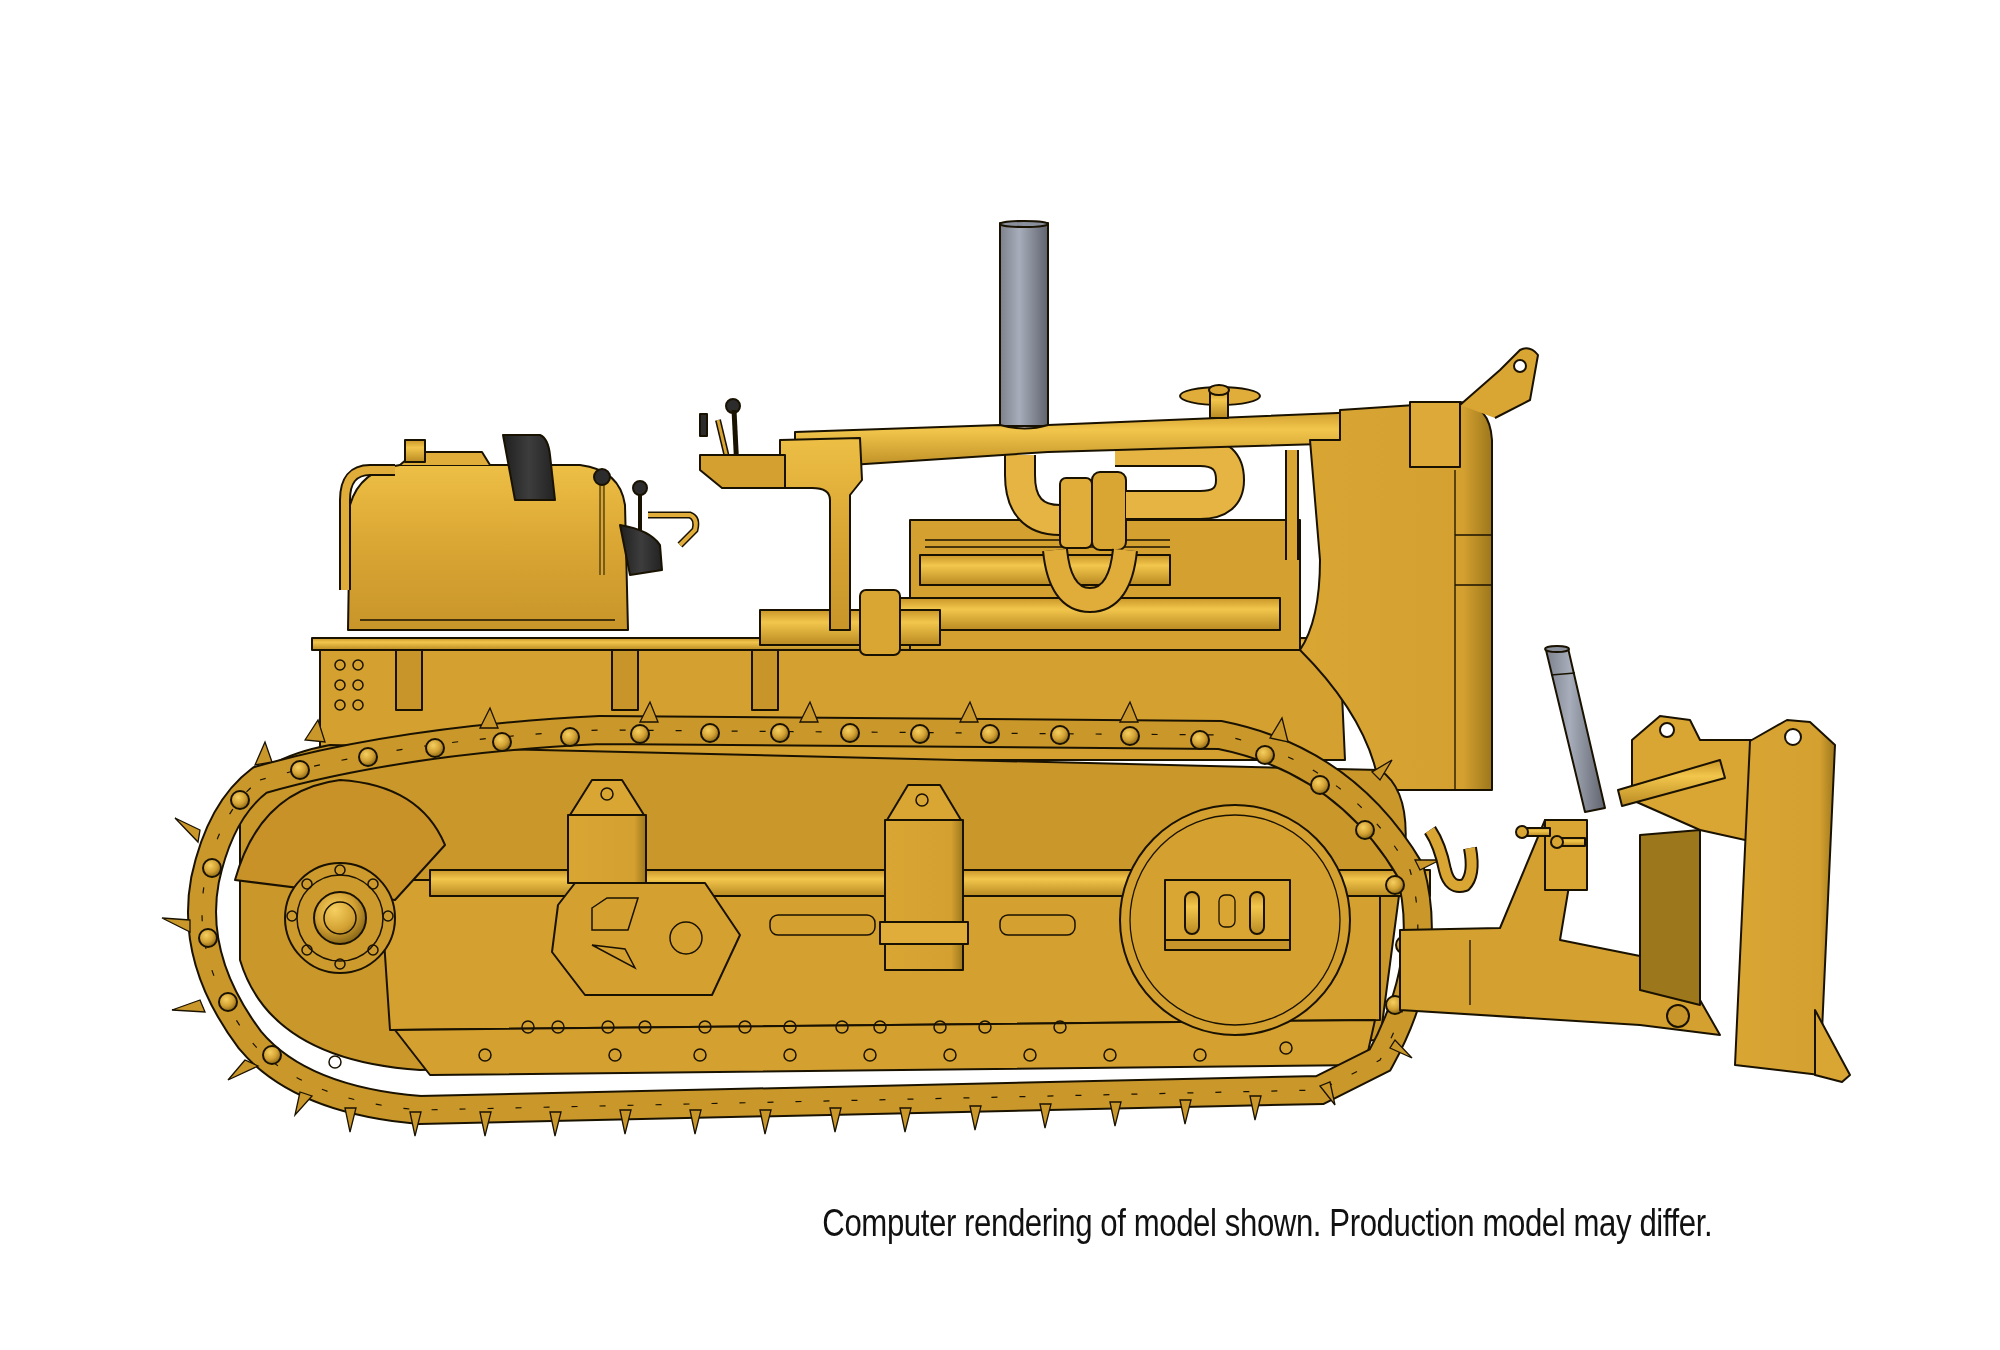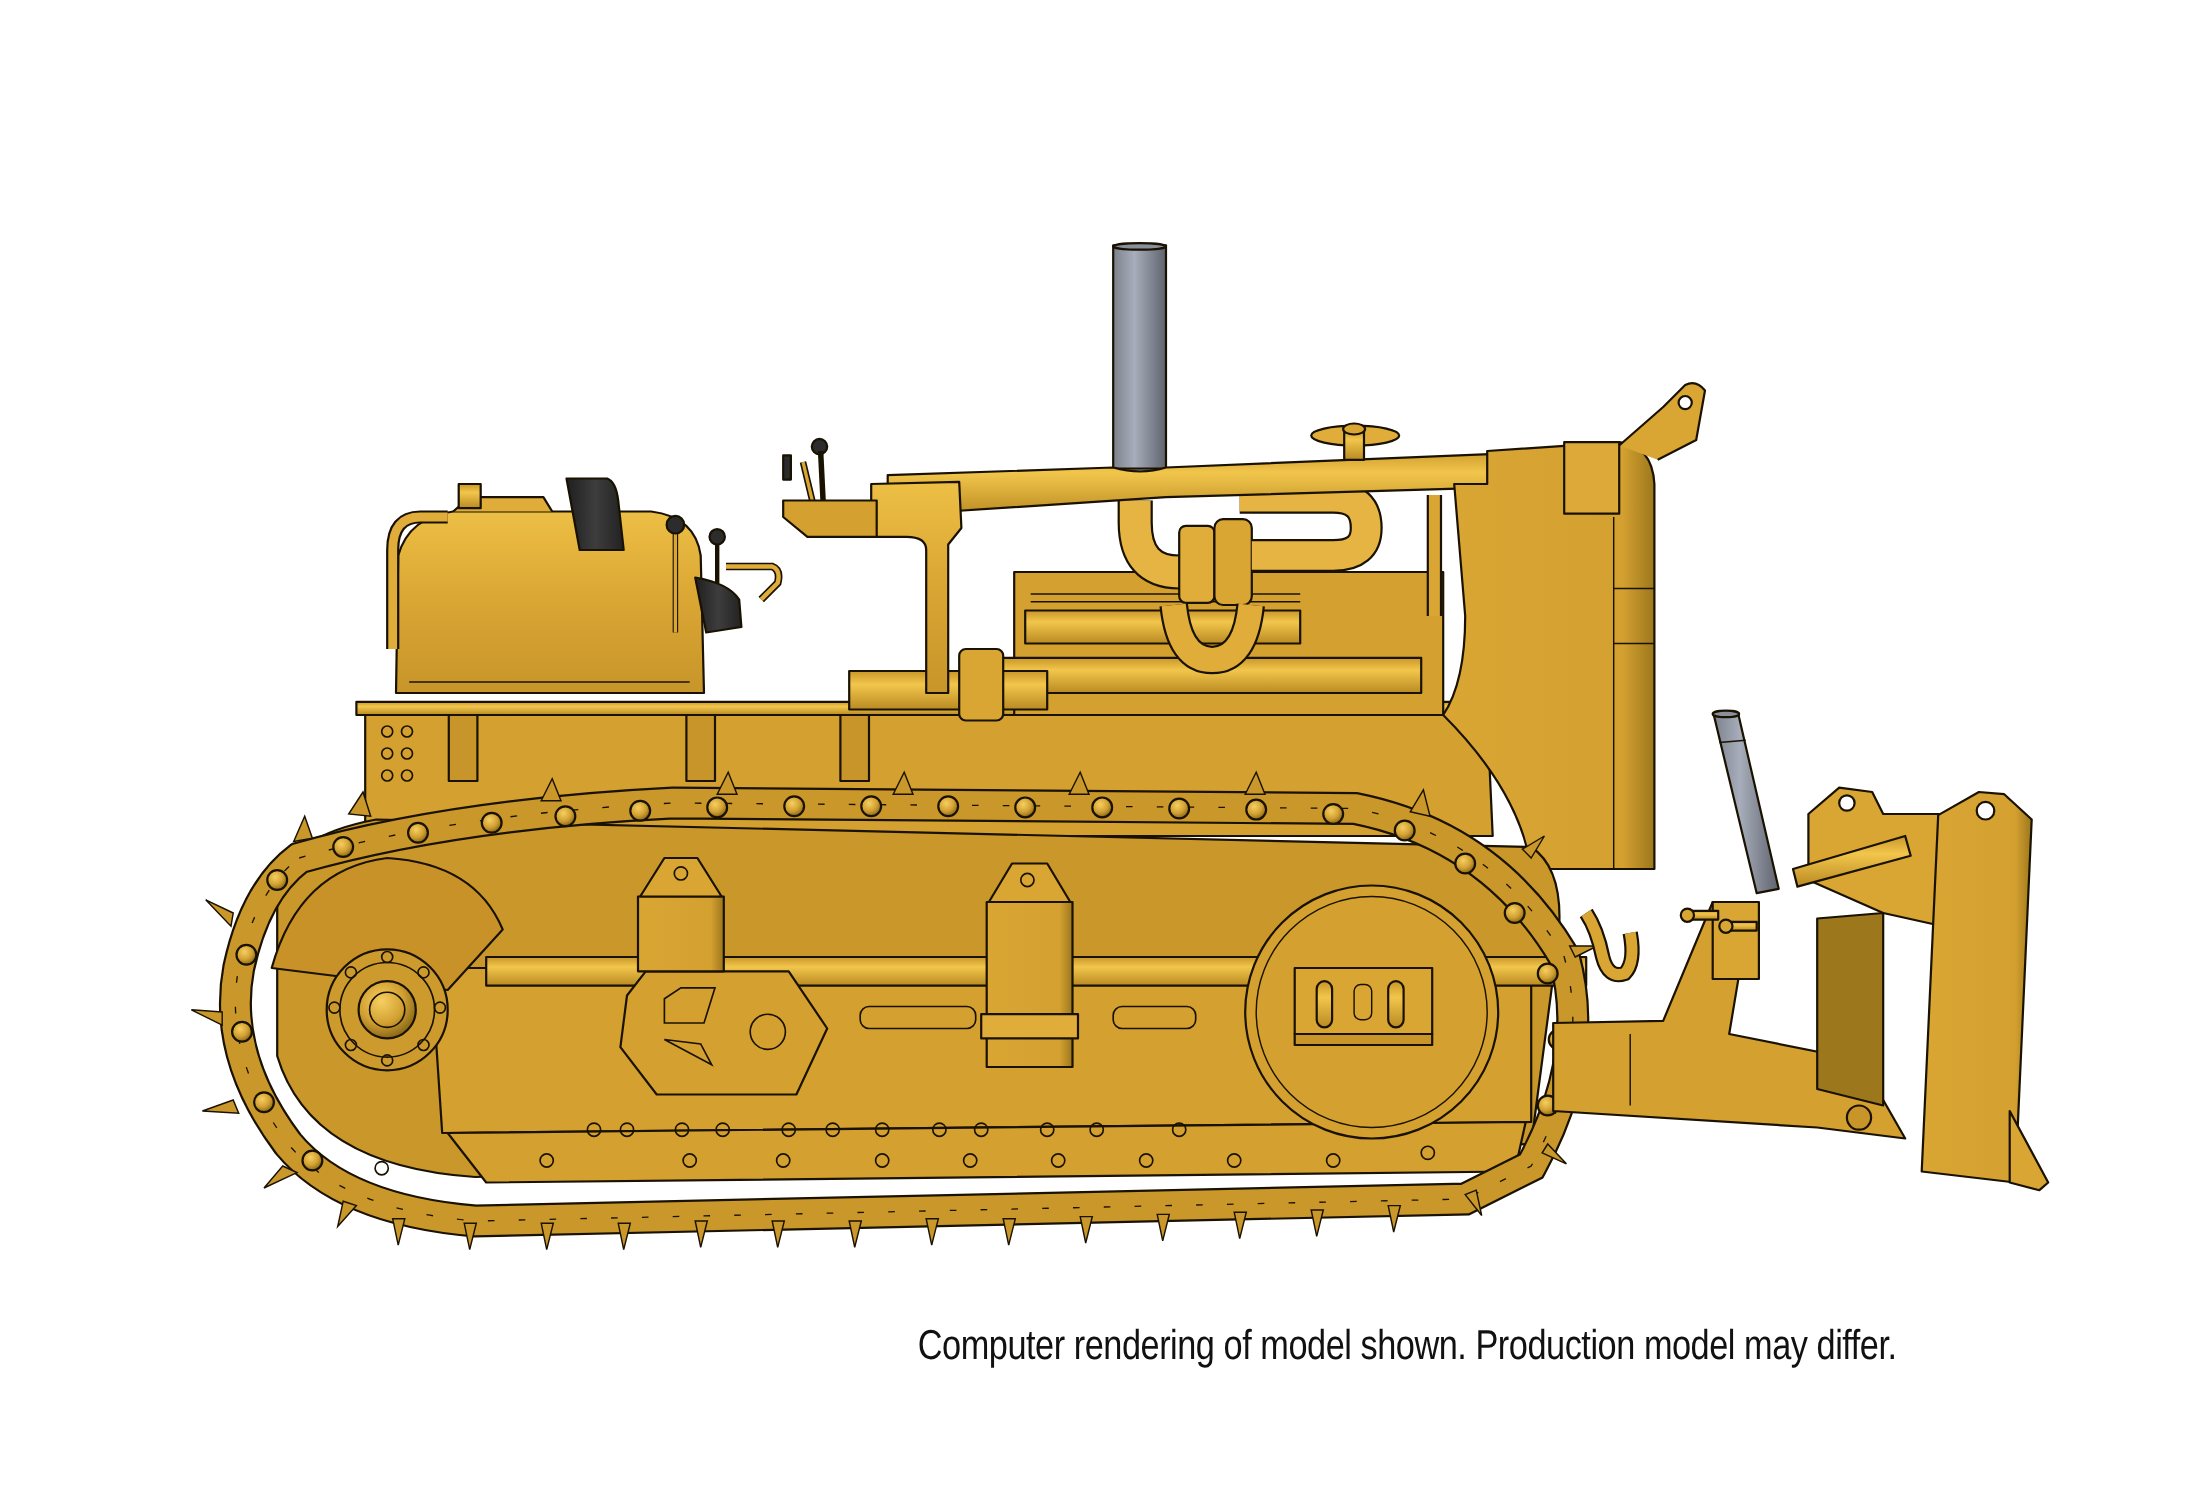--- a/index.html
+++ b/index.html
@@ -1,18 +1,18 @@
 <!DOCTYPE html>
 <html><head>
   <meta charset="utf-8">
   <style>
     html, body { margin: 0; padding: 0; background: #ffffff; }
     body { width: 2000px; height: 1350px; position: relative; overflow: hidden;
            font-family: "Liberation Sans", sans-serif; }
-    #stage { position: absolute; left: 12px; top: 0; width: 1732px; height: 1350px; text-align: center; }
+    #stage { position: absolute; left: 0; top: 0; width: 1732px; height: 1350px; text-align: center; }
     .caption {
       position: absolute; right: 20px; top: 1202px;
       font-family: "Liberation Sans", sans-serif;
       font-size: 38px; color: #111111; letter-spacing: -0.5px;
       transform: scaleX(0.82); transform-origin: right center; white-space: nowrap;
     }
     svg .ol { stroke: #1a1200; stroke-width: 2; stroke-linejoin: round; }
     svg .thin { stroke: #1a1200; stroke-width: 1.3; fill: none; }
   </style>
 </head>

